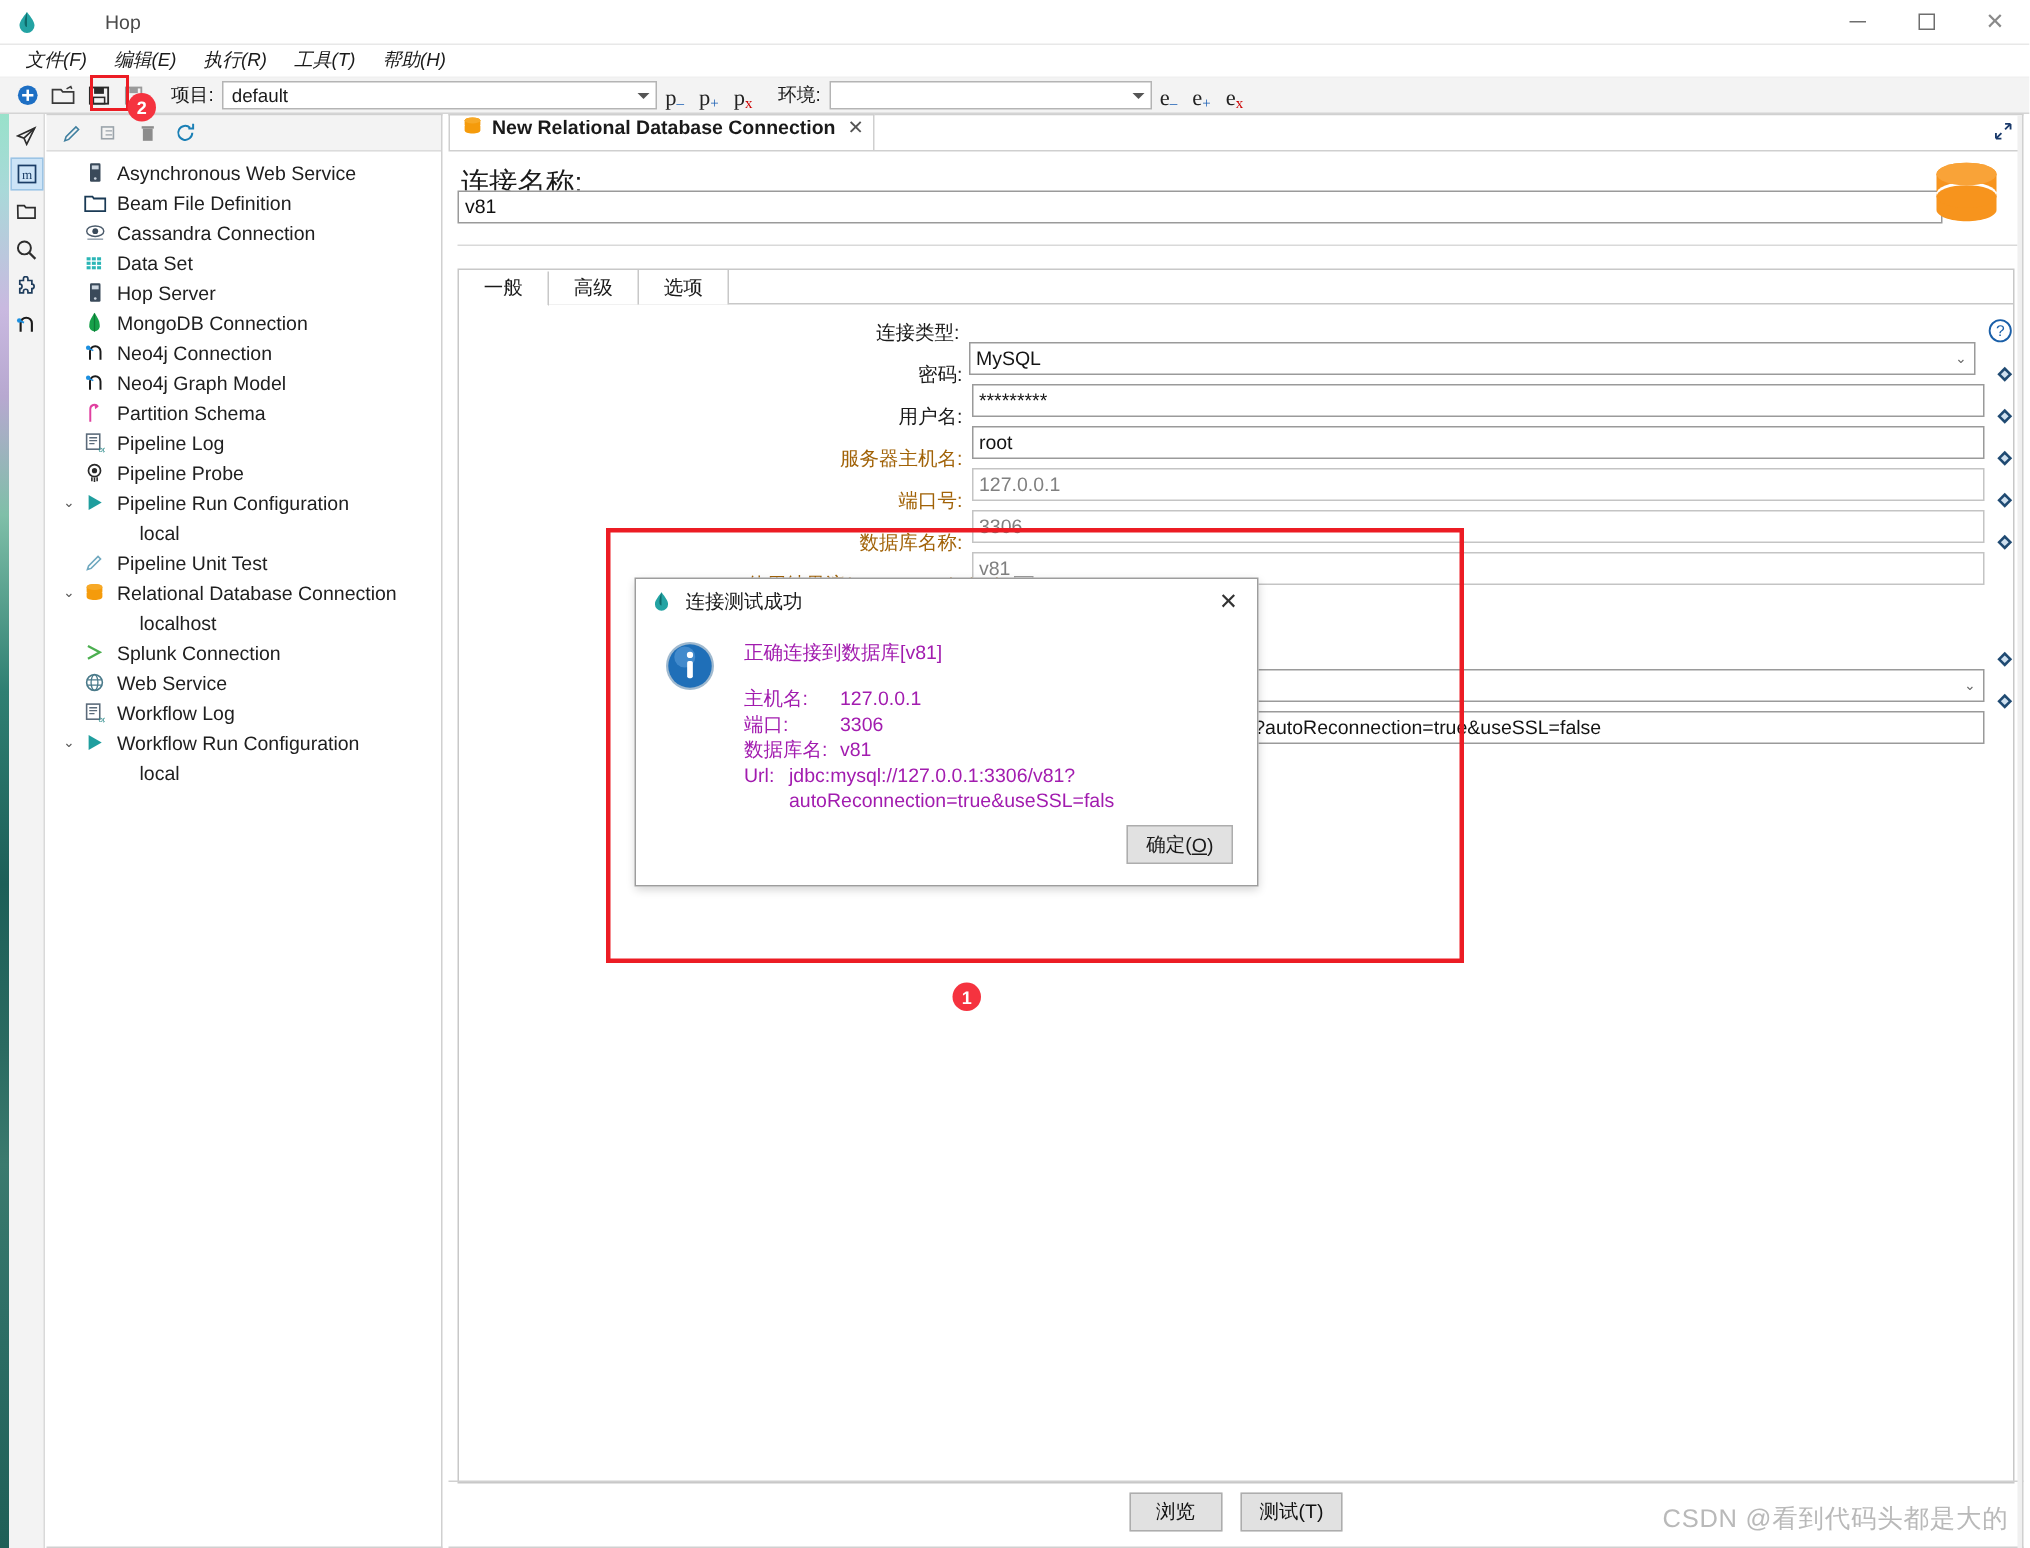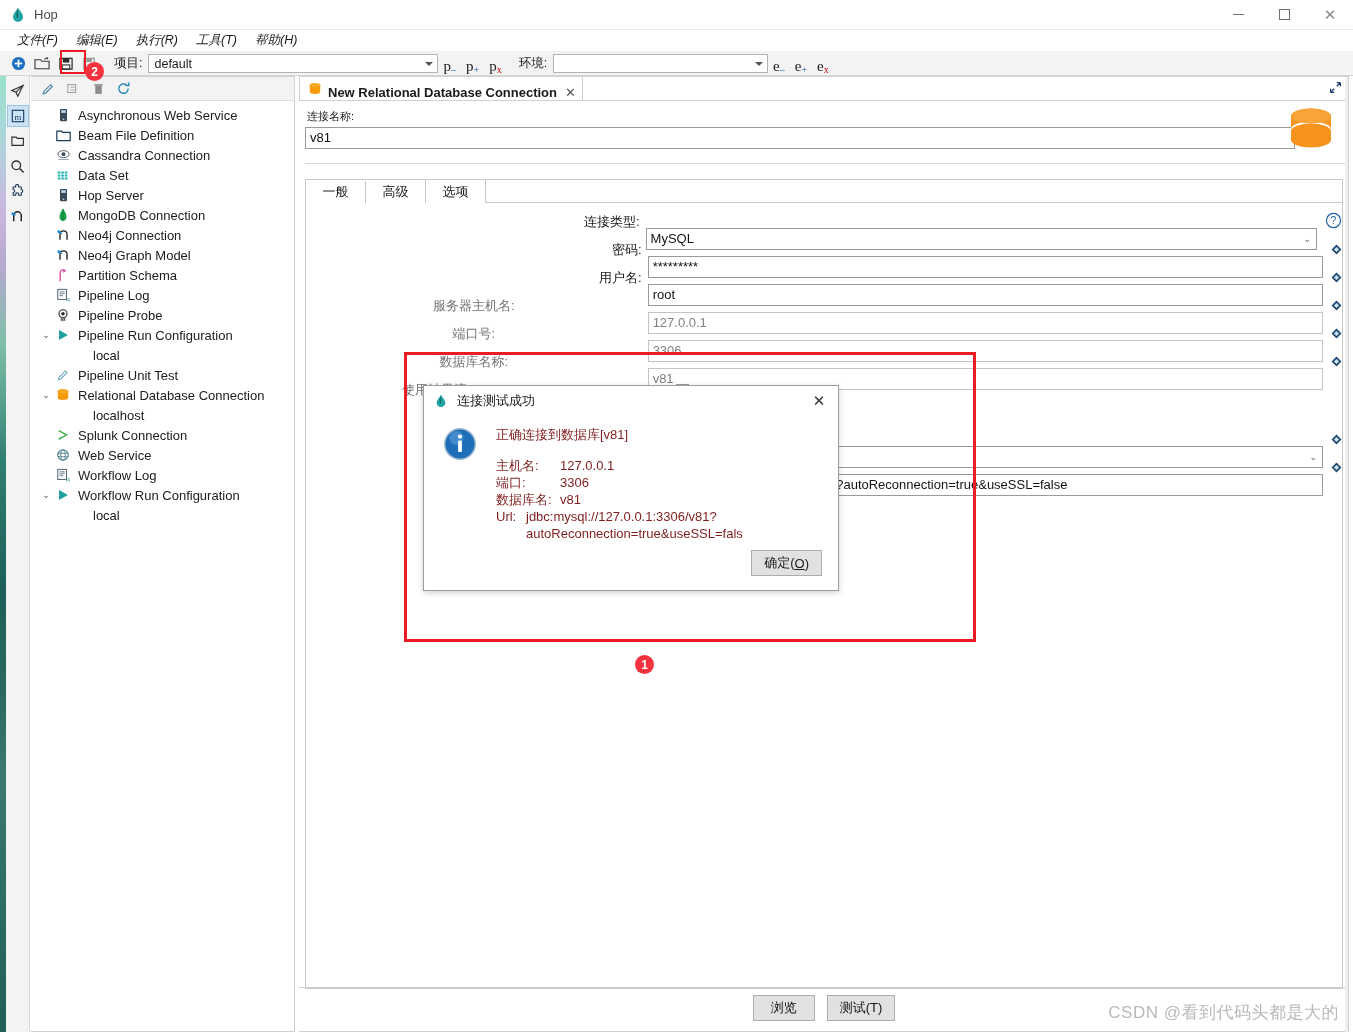--- a/index.html
+++ b/index.html
@@ -25,21 +25,21 @@
       #8fe6c2 0%, #a9d9d9 8%, #c9b9e0 16%, #b7a8d0 22%,
       #7fbfa8 30%, #2f7f72 42%, #1d5f58 55%,
       #2a6a60 66%, #3b7a6e 74%, #2e6f66 84%, #1f5f57 100%);
   }
 
   
   .titlebar {
     position: absolute; left: 0; top: 0; width: 1353px; height: 30px;
     background: #ffffff;
     border-bottom: 1px solid #e8e8e8;
-    display: flex; align-items: center;
+    display: flex; align-items: center; gap: 36px;
   }
   .title-icon {
     width: 16px; height: 16px; margin-left: 10px; margin-right: 8px;
     position: relative;
   }
   .title-text { font-size: 13px; color: #4a4a4a; }
   .win-controls { margin-left: auto; display: flex; height: 30px; }
   .win-btn {
     width: 46px; height: 30px; display: flex; align-items: center; justify-content: center;
     color: #6e6e6e; font-size: 13px;
@@ -128,30 +128,30 @@
   
   .editor {
     position: absolute; left: 299px; top: 76px; width: 1050px; height: 956px;
     background: #ffffff; border: 1px solid #d0d0d0; border-left: none;
   }
   .ed-tabs {
     height: 24px; display: flex; align-items: flex-end; position: relative;
     border-bottom: 1px solid #cfcfcf; background: #fff;
   }
   .ed-tab {
-    height: 24px; display: flex; align-items: flex-end; padding: 0 6px 0 8px;
+    height: 24px; display: flex; align-items: flex-start; padding: 0 6px 0 8px;
     border: 1px solid #cfcfcf; border-bottom: none; background: #fff;
     font-weight: bold; font-size: 13px; gap: 6px;
   }
   .ed-tab-close { color: #555; font-size: 13px; margin-left: 2px; }
   .ed-min {
     position: absolute; right: 6px; top: 4px; font-size: 13px; color: #1a3a6b;
   }
 
-  .conn-name-label { position: absolute; left: 8px; top: 32px; font-size: 11px; }
+  .conn-name-label { position: absolute; left: 8px; top: 32px; font-size: 19px; }
   .conn-name-input {
     position: absolute; left: 6px; top: 50px; width: 990px; height: 22px;
     border: 1px solid #9a9a9a; background: #fff; font-size: 13px;
     padding-left: 4px; line-height: 20px; color: #101010;
   }
   .db-big-icon { position: absolute; right: 14px; top: 30px; }
   .divider-line {
     position: absolute; left: 6px; top: 86px; width: 1040px; height: 1px; background: #d9d9d9;
   }
 
@@ -171,21 +171,21 @@
 
   
   .form { position: relative; padding-top: 8px; }
   .frow {
     display: flex; align-items: center; height: 22px; margin-bottom: 6px;
     position: relative;
   }
   .flabel {
     width: 368px; text-align: right; padding-right: 6px; font-size: 13px; color: #1a1a1a;
   }
-  .flabel.dim { color: #737373; text-align: center; }
+  .flabel.dim { color: #a16207; }
   .finput {
     height: 22px; border: 1px solid #9a9a9a; background: #fff;
     font-size: 13px; padding-left: 4px; line-height: 20px; color: #141414;
     display: flex; align-items: center;
   }
   .finput.dim { border-color: #c4c4c4; color: #808080; }
   .w-main { width: 728px; margin-top: 33px; }
   .fcombo { position: relative; }
   .fcombo .arrow {
     position: absolute; right: 5px; top: 50%; transform: translateY(-50%);
@@ -238,21 +238,21 @@
     font-size: 13px; position: relative;
   }
   .modal-title-icon { width: 14px; height: 16px; margin-right: 9px; }
   .modal-close {
     position: absolute; right: 8px; top: 4px; width: 22px; height: 22px;
     display: flex; align-items: center; justify-content: center;
     color: #333; font-size: 15px;
   }
   .modal-body { display: flex; padding: 10px 12px 0 18px; }
   .info-icon { width: 36px; height: 36px; margin-right: 18px; flex: none; }
-  .modal-msg { font-size: 13px; line-height: 17px; color: #7f1d1d; }
+  .modal-msg { font-size: 13px; line-height: 17px; color: #a21caf; }
   .modal-msg .head { margin-bottom: 14px; }
   .modal-msg .kv { display: flex; }
   .modal-msg .k { width: 64px; flex: none; }
   .modal-footer {
     position: absolute; right: 16px; bottom: 14px;
   }
   .modal-btn {
     min-width: 62px; height: 26px; border: 1px solid #adadad; background: #e1e1e1;
     font-size: 13px; display: flex; align-items: center; justify-content: center;
     padding: 0 12px;

